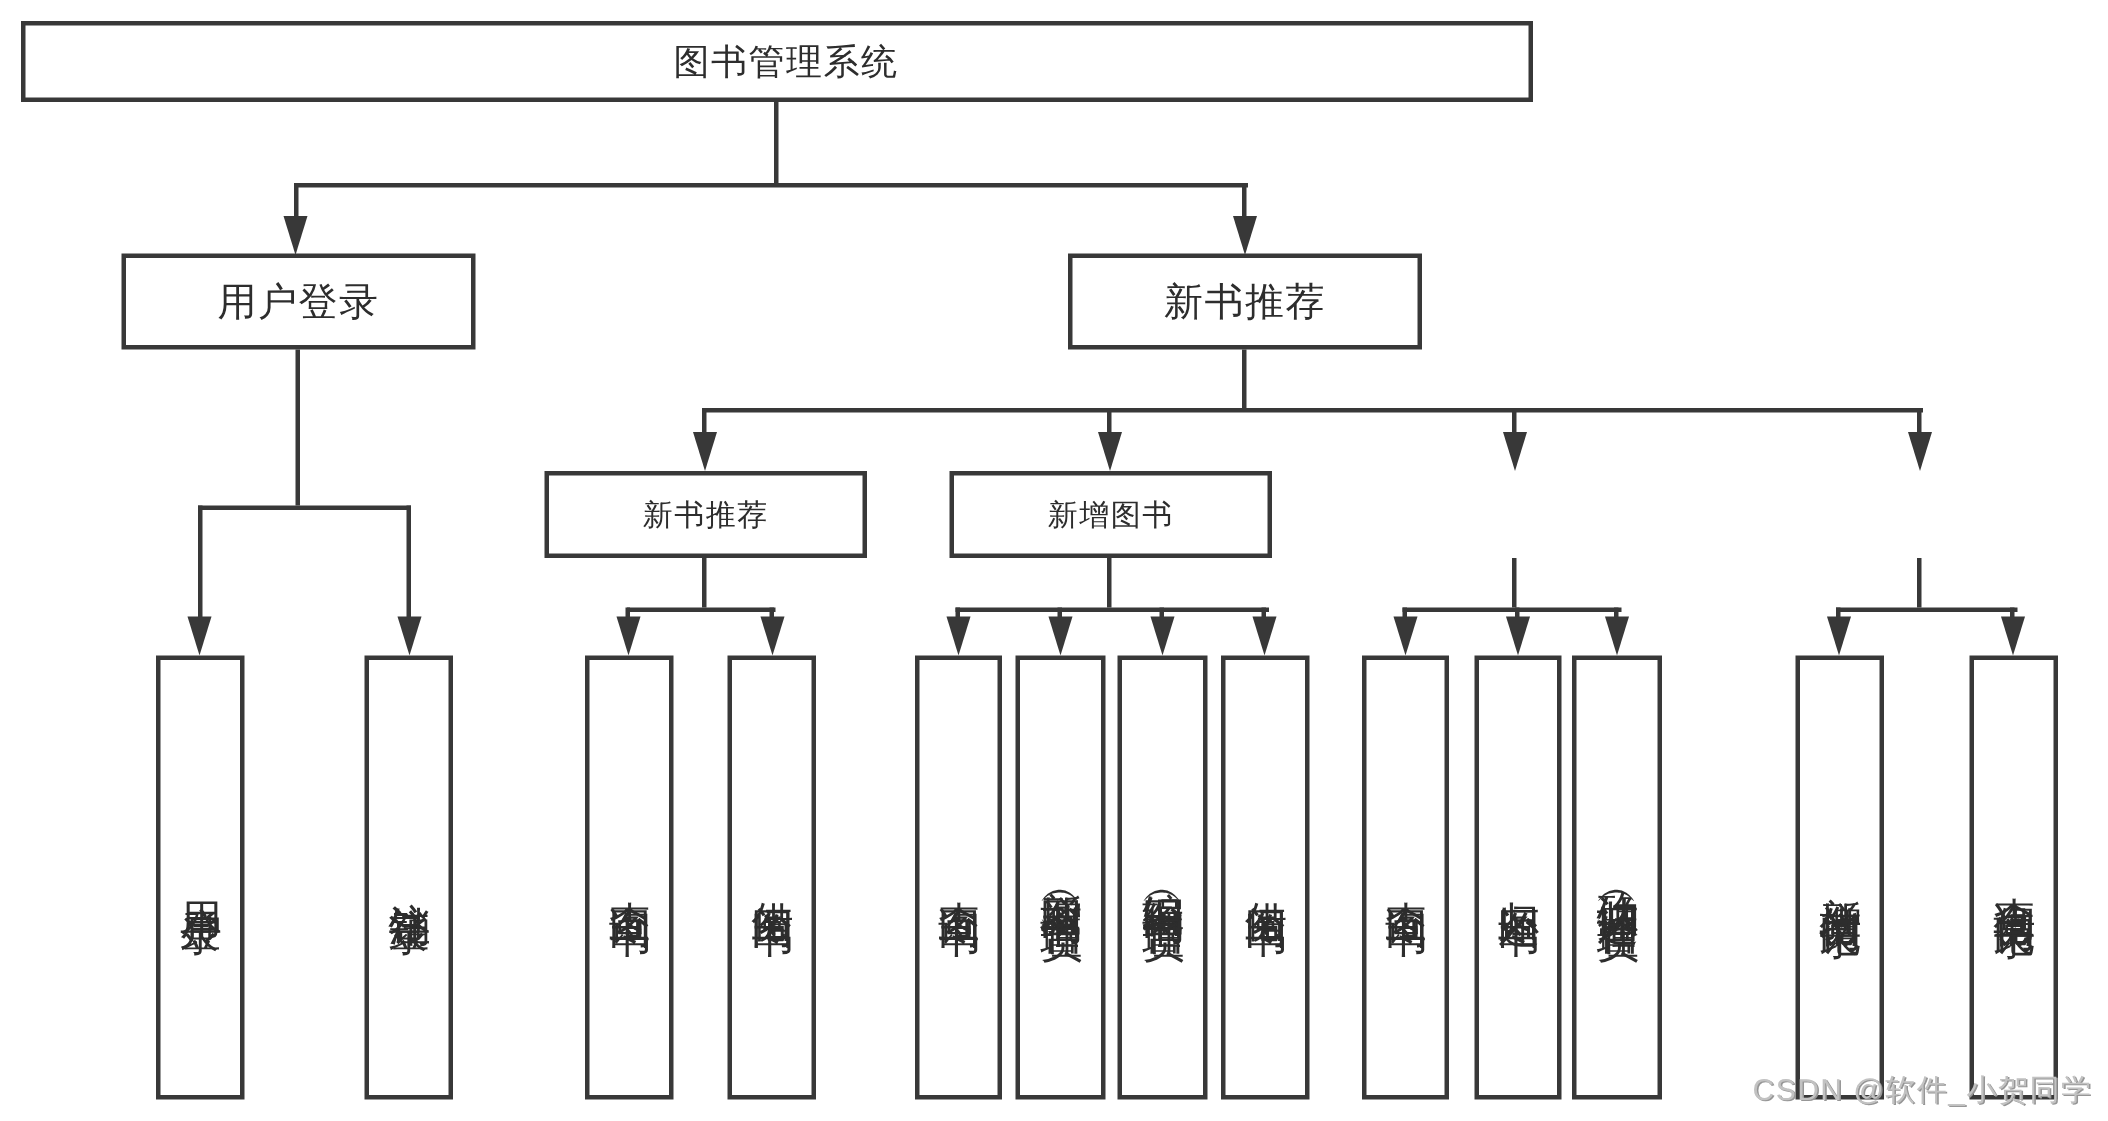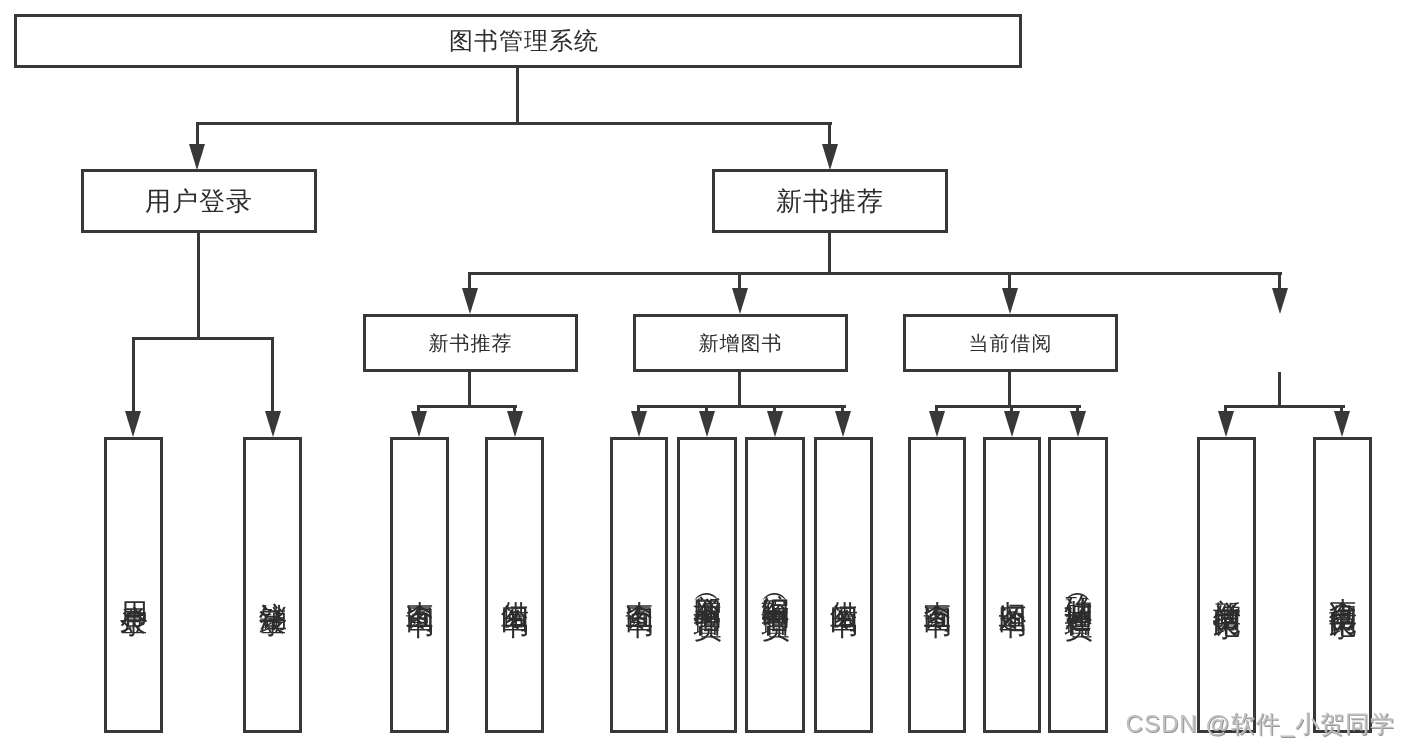--- a/index.html
+++ b/index.html
@@ -40,38 +40,37 @@
   .vline{position:absolute;width:3px;background:var(--line);}
   .hline{position:absolute;height:3px;background:var(--line);}
   .arrow{
     position:absolute;width:0;height:0;
     border-left:8px solid transparent;
     border-right:8px solid transparent;
     border-top:26px solid var(--line);
   }
   .watermark{
     position:absolute;right:10px;bottom:7px;
-    font-size:24px;color:var(--watermark);
+    font-size:20px;color:var(--watermark);
     text-shadow:1px 1px 0 #969696;
     letter-spacing:1px;white-space:nowrap;
   }
 </style>
 </head>
 <body>
 
 <div class="canvas">
 
   <div class="node lvl1" style="left:14px;top:14px;width:1008px;height:54px">图书管理系统</div>
 
   <div class="node lvl2" style="left:81px;top:169px;width:236px;height:64px">用户登录</div>
   <div class="node lvl2" style="left:712px;top:169px;width:236px;height:64px">新书推荐</div>
 
   <div class="node lvl3" style="left:363px;top:314px;width:215px;height:58px">新书推荐</div>
   <div class="node lvl3" style="left:633px;top:314px;width:215px;height:58px">新增图书</div>
-  <div class="node lvl3" style="left:903px;top:314px;width:215px;height:58px">当前借阅</div>
 
   <div class="vnode" style="left:104px;width:59px">用户登录</div>
   <div class="vnode" style="left:243px;width:59px">注销登录</div>
 
   <div class="vnode" style="left:390px;width:59px">查询图书</div>
   <div class="vnode" style="left:485px;width:59px">借阅图书</div>
 
   <div class="vnode" style="left:610px;width:58px">查询图书</div>
   <div class="vnode" style="left:677px;width:60px">新增图书（管理员）</div>
   <div class="vnode" style="left:745px;width:60px">编辑图书（管理员）</div>

